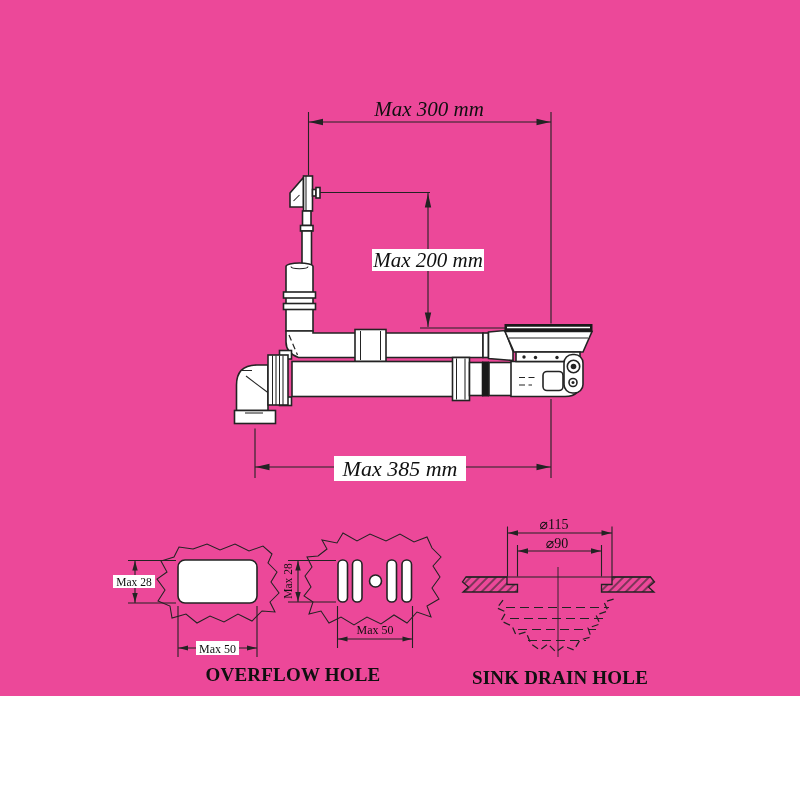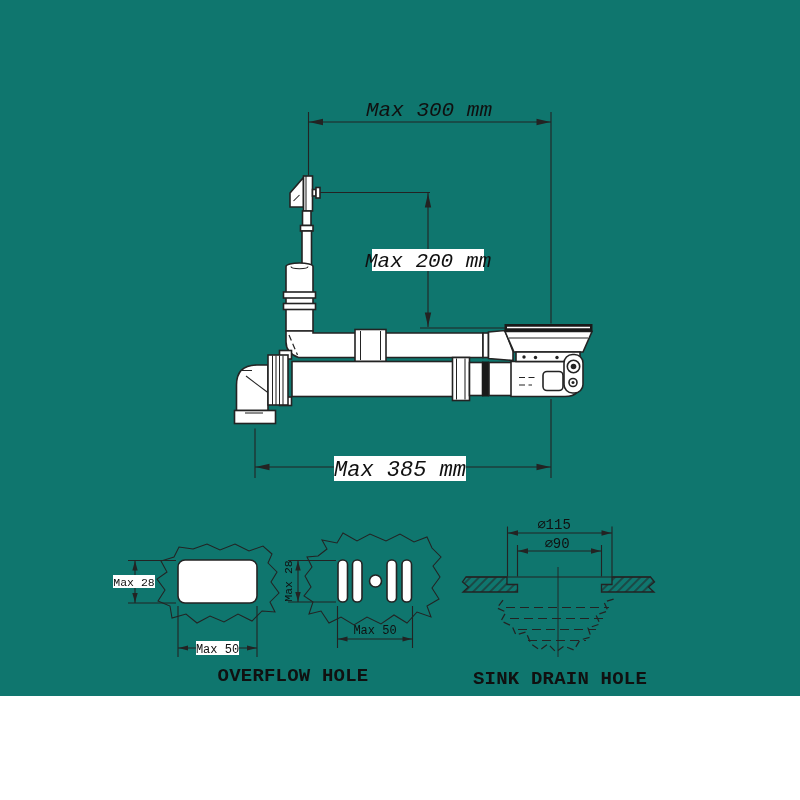--- a/index.html
+++ b/index.html
@@ -1,17 +1,17 @@
 <!DOCTYPE html>
 <html><head>
 <meta charset="utf-8">
 <style>
   html,body{margin:0;padding:0;background:#fff;}
-  .page{position:relative;width:800px;height:696px;background:#0f766e;overflow:hidden;
-        font-family:Liberation Mono, monospace;}
+  .page{position:relative;width:800px;height:696px;background:#ec4899;overflow:hidden;
+        font-family:Liberation Serif, serif;}
   svg{display:block;}
   
   .s   {fill:#fff;stroke:#232323;stroke-width:1.6;}
   .thin{fill:none;stroke:#232323;stroke-width:1.05;}
   .dim {fill:none;stroke:#232323;stroke-width:1.1;}
   .arr {fill:#232323;stroke:none;}
   .dark{fill:#1a1a1a;stroke:none;}
   .wbg {fill:#fff;stroke:none;}
   .hdash{fill:none;stroke:#232323;stroke-width:1.2;stroke-dasharray:6 3.5;}
   .ddash{fill:none;stroke:#232323;stroke-width:1.25;stroke-dasharray:7 4;}

